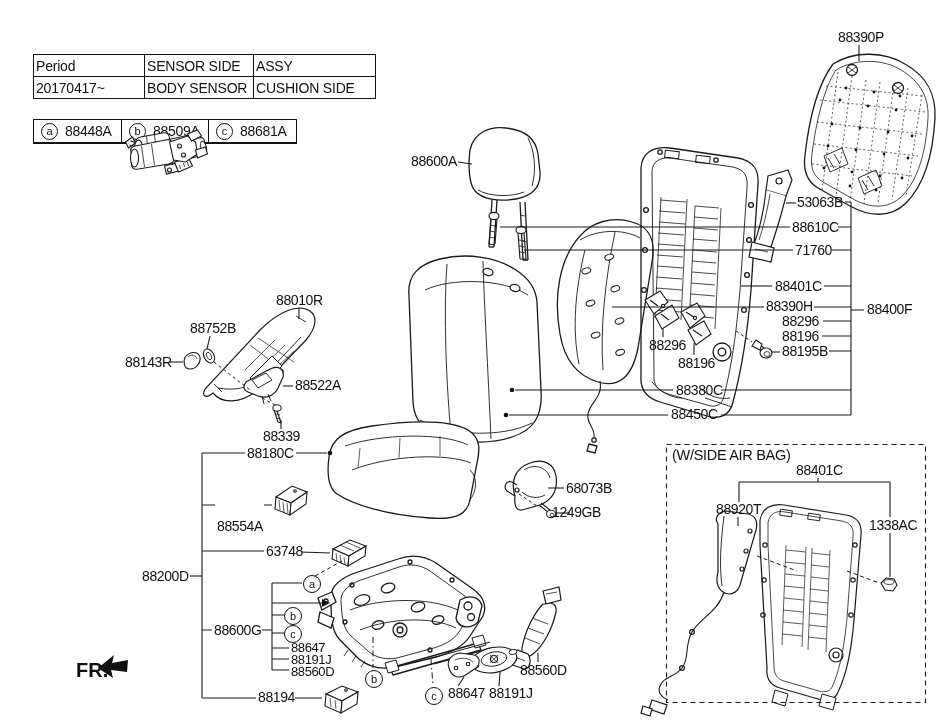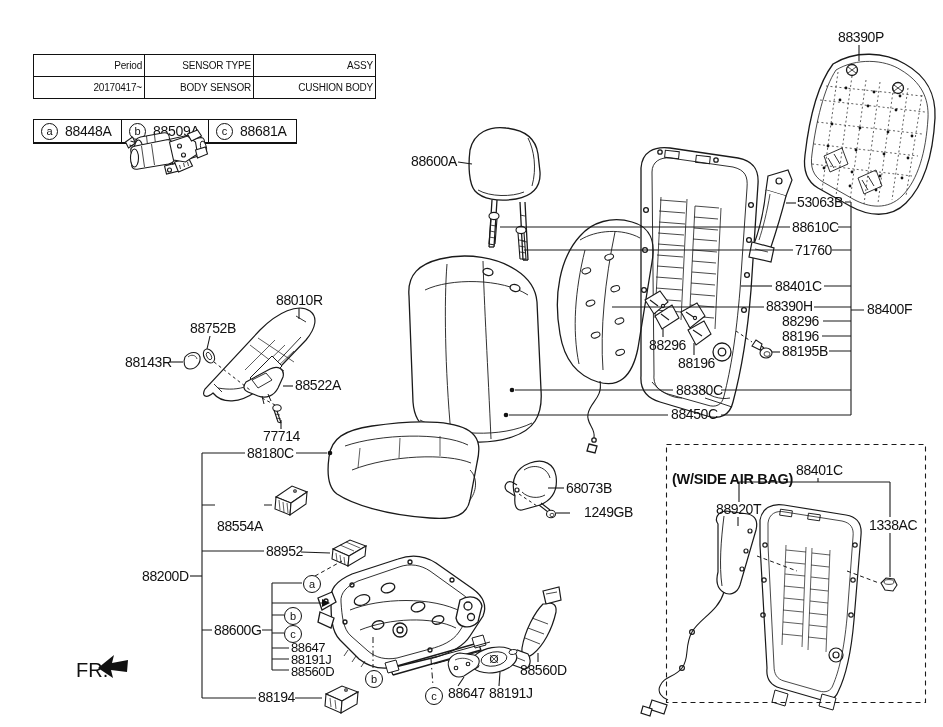--- a/index.html
+++ b/index.html
@@ -4,28 +4,28 @@
 <style>
   html,body{margin:0;padding:0;background:#fff;}
   .page{
     position:relative;width:943px;height:727px;background:#ffffff;
     font-family:"Liberation Sans", sans-serif;color:#111;overflow:hidden;
   }
   svg{position:absolute;left:0;top:0;}
   .hdr{position:absolute;left:18px;top:14px;font-size:14px;line-height:15px;letter-spacing:-0.2px;}
   .lbl{position:absolute;font-size:14px;line-height:13px;letter-spacing:-0.4px;white-space:nowrap;}
   .lbl.sm{font-size:13px;}
-  .fr{position:absolute;left:76px;top:659px;font-size:20px;font-weight:normal;letter-spacing:0;}
-  .boxtitle{position:absolute;left:672px;top:471px;font-size:14.5px;letter-spacing:-0.3px;font-weight:bold;}
+  .fr{position:absolute;left:76px;top:659px;font-size:20px;font-weight:bold;letter-spacing:0;}
+  .boxtitle{position:absolute;left:672px;top:447px;font-size:14.5px;letter-spacing:-0.3px;}
   .marker{
     position:absolute;width:16px;height:16px;border:1.4px solid #111;border-radius:50%;
     display:flex;align-items:center;justify-content:center;font-size:11px;line-height:11px;background:#fff;
   }
   table.info{position:absolute;left:33px;top:54px;border-collapse:collapse;table-layout:fixed;}
-  table.info td{border:1.6px solid #111;text-align:right;font-size:10px;height:21px;padding:0 2px;letter-spacing:-0.2px;}
+  table.info td{border:1.6px solid #111;text-align:left;font-size:14px;height:21px;padding:0 2px;letter-spacing:-0.2px;}
   table.legend{position:absolute;left:33px;top:119px;border-collapse:collapse;table-layout:fixed;}
   table.legend td{border:1.4px solid #111;padding:0;vertical-align:middle;}
   .legcell{display:flex;align-items:center;justify-content:flex-start;padding:2px 4px;height:18px;}
   .circ-s{
     display:inline-flex;width:15px;height:15px;border:1.3px solid #111;border-radius:50%;
     align-items:center;justify-content:center;font-size:11px;flex:0 0 15px;margin:0 7px 0 3px;background:#fff;
   }
   .pno{font-size:14px;letter-spacing:-0.3px;}
   .motorcell{display:block;width:100%;height:62px;}
 </style>
@@ -403,27 +403,27 @@
 
 <table class="info">
   <colgroup>
         <col style="width:111px">
         <col style="width:109px">
         <col style="width:122px">
       </colgroup>
   <tbody>
         <tr>
     <td>Period</td>
-    <td>SENSOR TYPE</td>
+    <td>SENSOR SIDE</td>
     <td>ASSY</td>
   </tr>
   <tr>
     <td>20170417~</td>
     <td>BODY SENSOR</td>
-    <td>CUSHION BODY</td>
+    <td>CUSHION SIDE</td>
   </tr>
 </tbody>
     </table>
 
 <table class="legend">
   <colgroup>
         <col style="width:88px">
         <col style="width:87px">
         <col style="width:88px">
       </colgroup>
@@ -502,26 +502,26 @@
 <span class="lbl" style="left:782px;top:345px">88195B</span>
 <span class="lbl" style="left:867px;top:303px">88400F</span>
 <span class="lbl" style="left:649px;top:339px">88296</span>
 <span class="lbl" style="left:678px;top:357px">88196</span>
 <span class="lbl" style="left:676px;top:384px">88380C</span>
 <span class="lbl" style="left:671px;top:408px">88450C</span>
 <span class="lbl" style="left:276px;top:294px">88010R</span>
 <span class="lbl" style="left:190px;top:322px">88752B</span>
 <span class="lbl" style="left:125px;top:356px">88143R</span>
 <span class="lbl" style="left:295px;top:379px">88522A</span>
-<span class="lbl" style="left:263px;top:430px">77714</span>
+<span class="lbl" style="left:263px;top:430px">88339</span>
 <span class="lbl" style="left:247px;top:447px">88180C</span>
 <span class="lbl" style="left:566px;top:482px">68073B</span>
-<span class="lbl" style="left:584px;top:506px">1249GB</span>
+<span class="lbl" style="left:552px;top:506px">1249GB</span>
 <span class="lbl" style="left:217px;top:520px">88554A</span>
-<span class="lbl" style="left:266px;top:545px">88952</span>
+<span class="lbl" style="left:266px;top:545px">63748</span>
 <span class="lbl" style="left:142px;top:570px">88200D</span>
 <span class="lbl" style="left:214px;top:624px">88600G</span>
 <span class="lbl sm" style="left:291px;top:641px">88647</span>
 <span class="lbl sm" style="left:291px;top:653px">88191J</span>
 <span class="lbl sm" style="left:291px;top:665px">88560D</span>
 <span class="lbl" style="left:258px;top:691px">88194</span>
 <span class="lbl" style="left:520px;top:664px">88560D</span>
 <span class="lbl" style="left:448px;top:687px">88647</span>
 <span class="lbl" style="left:489px;top:687px">88191J</span>
 

